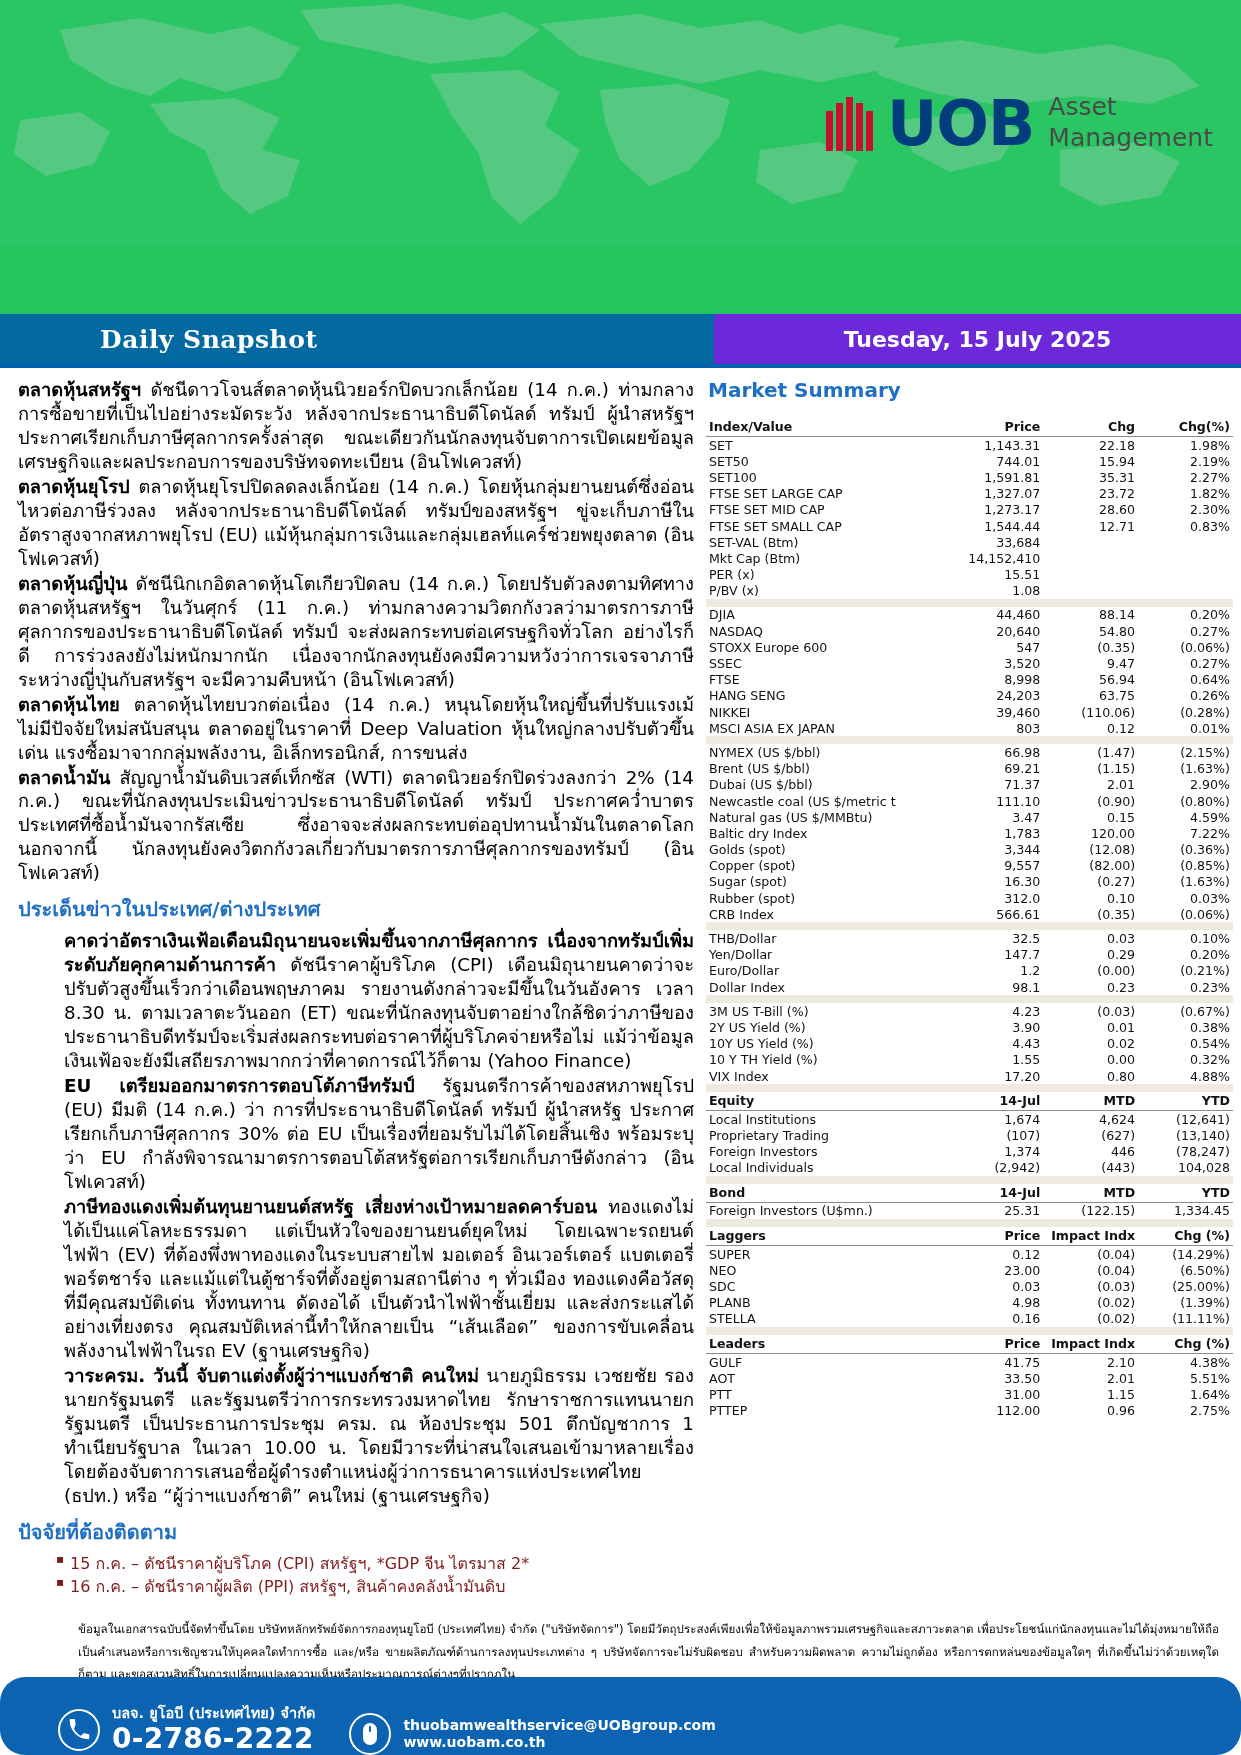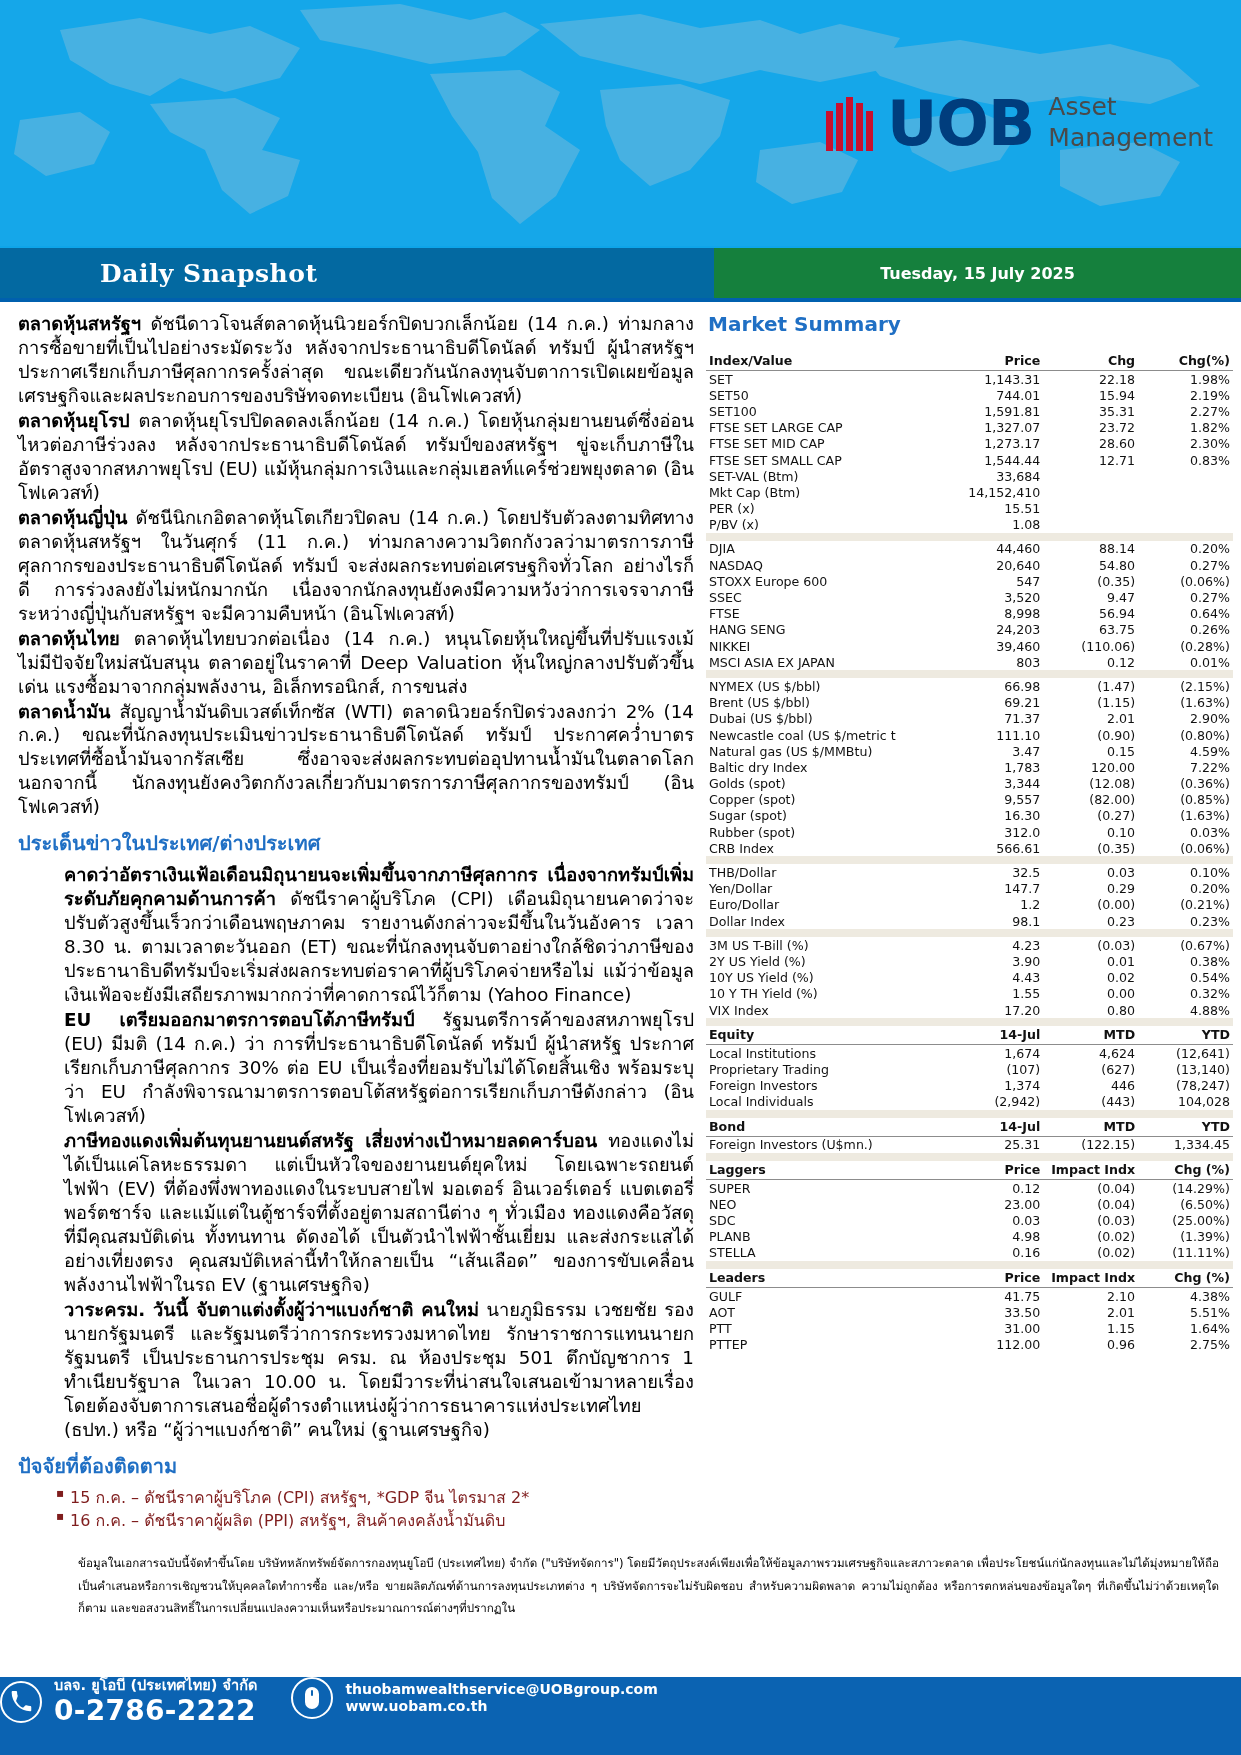--- a/index.html
+++ b/index.html
@@ -8,22 +8,22 @@
     height: 1755px;
     background: #ffffff;
     font-family: "DejaVu Sans", "Liberation Sans", sans-serif;
     overflow: hidden;
   }
   .page { position: relative; width: 1241px; height: 1755px; background:#fff; }
 
   
   .masthead {
     position: relative;
-    height: 248px;
-    background: #0ea5e9;
+    height: 314px;
+    background: #22c55e;
     overflow: hidden;
   }
   .worldmap {
     position: absolute; inset: 0;
     opacity: 0.30;
   }
   .logo-area {
     position: absolute;
     right: 28px; top: 92px;
     display: flex; align-items: center; gap: 14px;
@@ -42,23 +42,23 @@
 
   
   .titlebar { display:flex; height: 50px; }
   .titlebar .left {
     background:#0369a1; flex: 0 0 714px; color:#fff;
     display:flex; align-items:center; padding-left: 100px;
     font-family:"DejaVu Serif","Liberation Serif",serif;
     font-size: 25px; font-weight: 700; letter-spacing:.5px;
   }
   .titlebar .right {
-    background:#15803d; flex:1; color:#fff;
+    background:#6d28d9; flex:1; color:#fff;
     display:flex; align-items:center; justify-content:center;
-    font-size: 16px; font-weight: 700;
+    font-size: 22px; font-weight: 700;
   }
   .thinline { height:4px; background:#0060ae; }
 
   
   .body-wrap { display:flex; padding-top: 10px; }
   .col-left { width: 706px; padding: 0 12px 0 18px; }
   .col-right { width: 535px; padding: 0 8px 0 0; }
 
   .headline-blue {
     color:#1f6fc4; font-size: 20.5px; font-weight: 700;
@@ -102,21 +102,21 @@
   
   .disclaimer {
     margin: 20px 22px 0 78px;
     font-size: 11.6px; line-height: 1.95; color:#000;
     text-align: justify;
   }
 
   
   .footer {
     position: absolute; left:0; bottom:0; width:1241px; height: 78px;
-    background:#0b63b2; display:flex; align-items:flex-start; gap: 34px;
+    background:#0b63b2; display:flex; align-items:flex-end; padding-left: 58px; gap: 34px; border-radius: 25px;
   }
   .fcell { display:flex; align-items:center; gap: 12px; }
   .ficon {
     width: 42px; height: 42px; border-radius: 50%;
     border: 2.5px solid #fff; display:flex; align-items:center; justify-content:center;
     color:#fff; flex:none;
   }
   .ftext { color:#fff; line-height:1.18; }
   .ftext .small { font-size: 14.5px; font-weight: 700; }
   .ftext .big { font-size: 28px; font-weight: 700; letter-spacing:.3px; }

